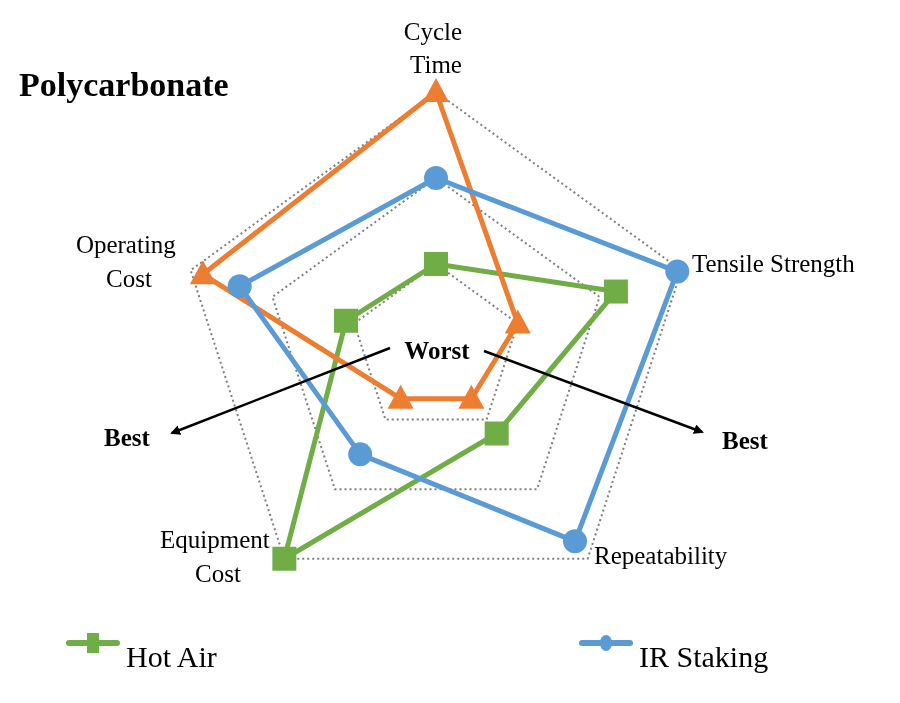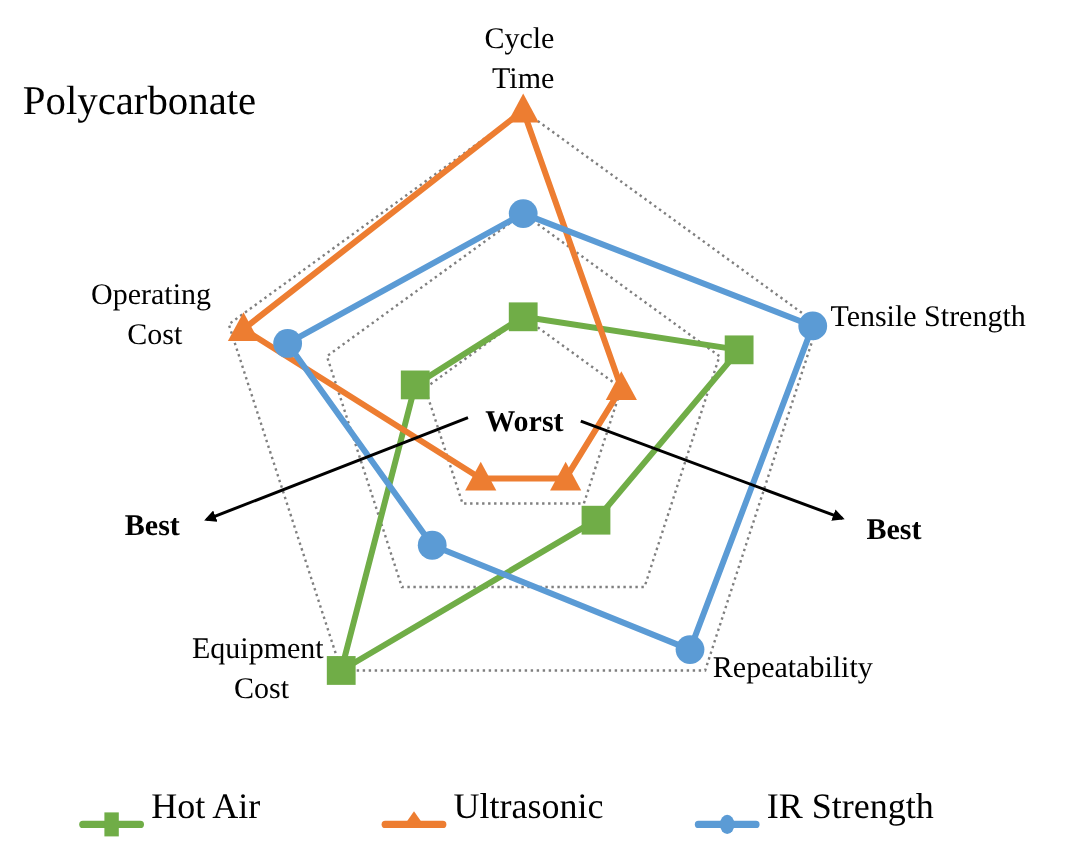--- a/index.html
+++ b/index.html
@@ -1,24 +1,24 @@
 <!DOCTYPE html>
 <html><head>
 <meta charset="utf-8">
 <style>
   html, body { margin: 0; padding: 0; background: #ffffff; }
   body { width: 900px; height: 703px; position: relative; overflow: hidden;
          font-family: "Liberation Serif", serif; }
   #chart { position: absolute; left: 0; top: 0; }
-  .title { position: absolute; left: 19px; top: 66px; font-weight: normal;
+  .title { position: absolute; left: 19px; top: 66px; font-weight: bold;
            font-size: 34px; line-height: 38px; color: #000; }
   .axis-label { font-family: "Liberation Serif", serif; font-size: 25px; fill: #000; }
   .bold-label { font-family: "Liberation Serif", serif; font-size: 25px; font-weight: bold; fill: #000; }
   .legend { position: absolute; left: 0; top: 640px; width: 900px; height: 50px; }
-  .legend-item { position: absolute; top: 0; height: 50px; display: flex; align-items: flex-end; }
+  .legend-item { position: absolute; top: 0; height: 50px; display: flex; align-items: flex-start; }
   .legend-line { position: relative; width: 54px; height: 6px; border-radius: 3px; margin-right: 6px; }
   .legend-text { font-size: 30px; color: #000; font-family: "Liberation Serif", serif; }
   .lm-square { position: absolute; left: 21px; top: -7px; width: 12px; height: 20px; }
   .lm-tri { position: absolute; left: 20px; top: -8px; width: 0; height: 0;
             border-left: 7px solid transparent; border-right: 7px solid transparent; border-bottom: 10px solid; }
   .lm-circle { position: absolute; left: 21px; top: -5px; width: 12px; height: 16px; border-radius: 50%; }
 </style>
 </head>
 <body>
 
@@ -86,25 +86,19 @@
   <text class="bold-label" x="722" y="449">Best</text>
 </svg>
 
 <div class="legend">
   <div class="legend-item" style="left:66px;">
     <div class="legend-line" style="background:#70AD47;">
       <div class="lm-square" style="background:#70AD47;"></div>
     </div>
     <span class="legend-text">Hot Air</span>
   </div>
-  <div class="legend-item" style="left:318px;">
-    <div class="legend-line" style="background:#ED7D31;">
-      <div class="lm-tri" style="border-bottom-color:#ED7D31;"></div>
-    </div>
-    <span class="legend-text">Ultrasonic</span>
-  </div>
   <div class="legend-item" style="left:579px;">
     <div class="legend-line" style="background:#5B9BD5;">
       <div class="lm-circle" style="background:#5B9BD5;"></div>
     </div>
-    <span class="legend-text">IR Strength</span>
+    <span class="legend-text">IR Staking</span>
   </div>
 </div>
 
 </body></html>

